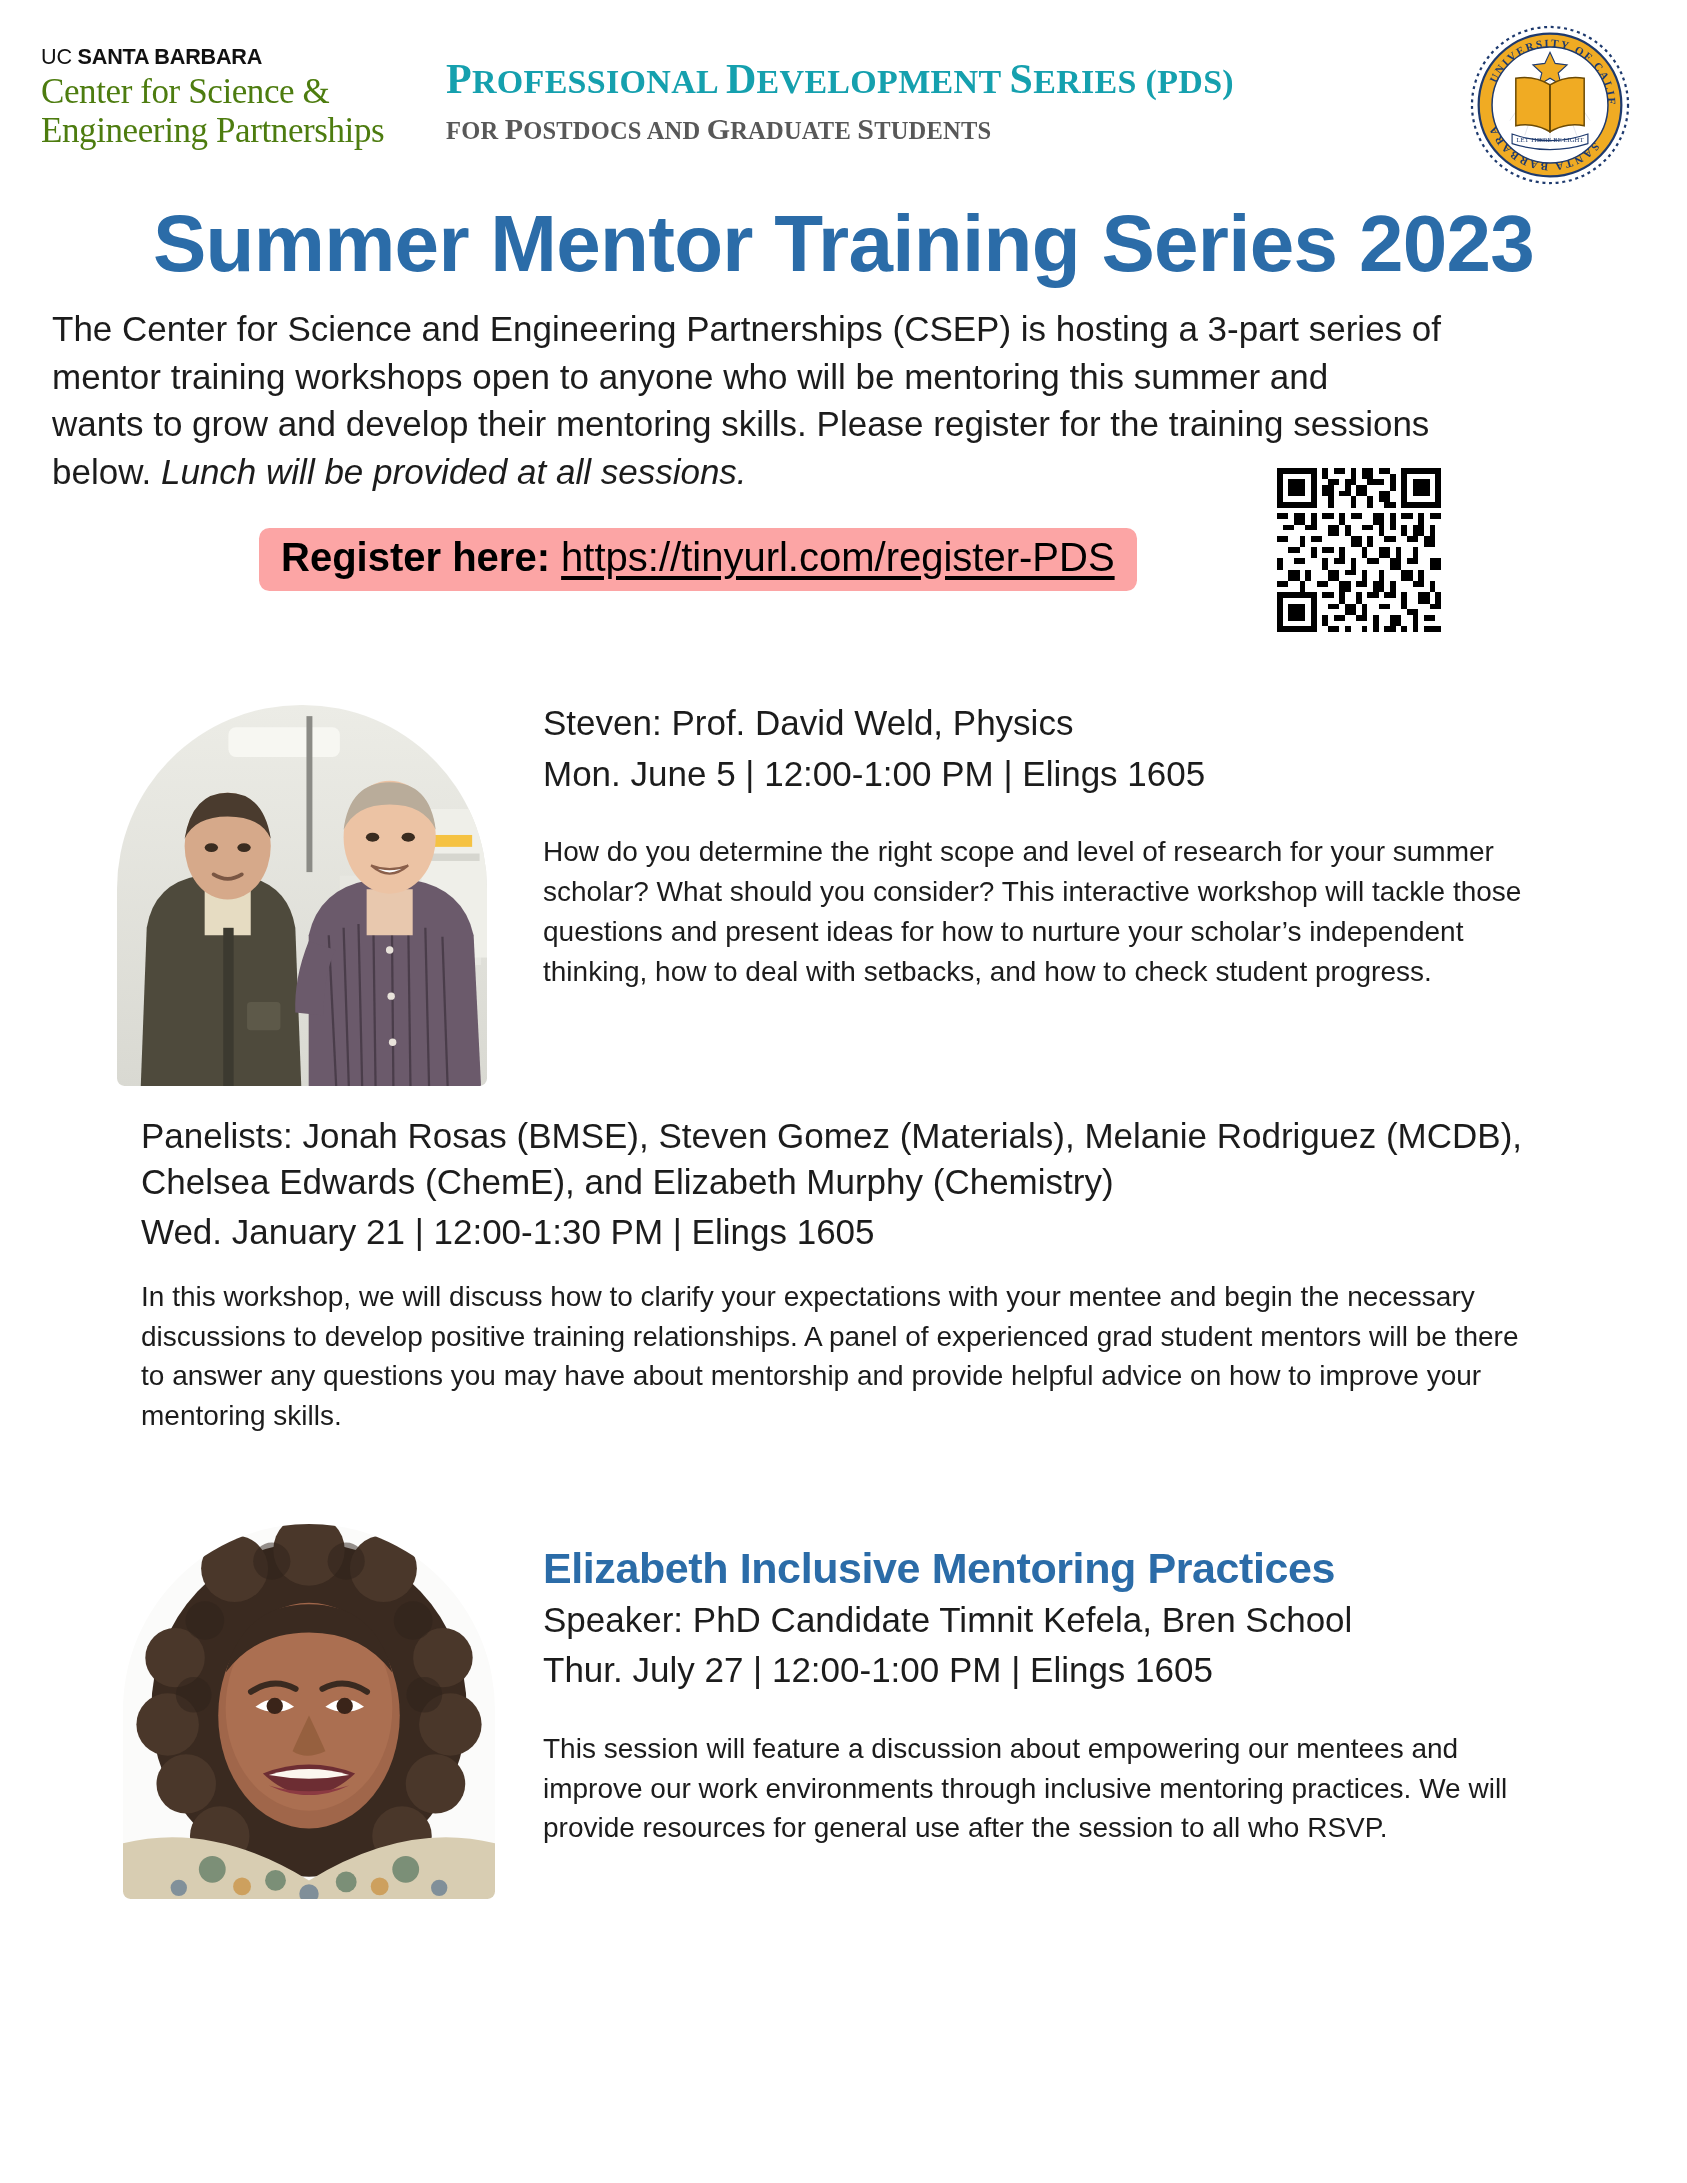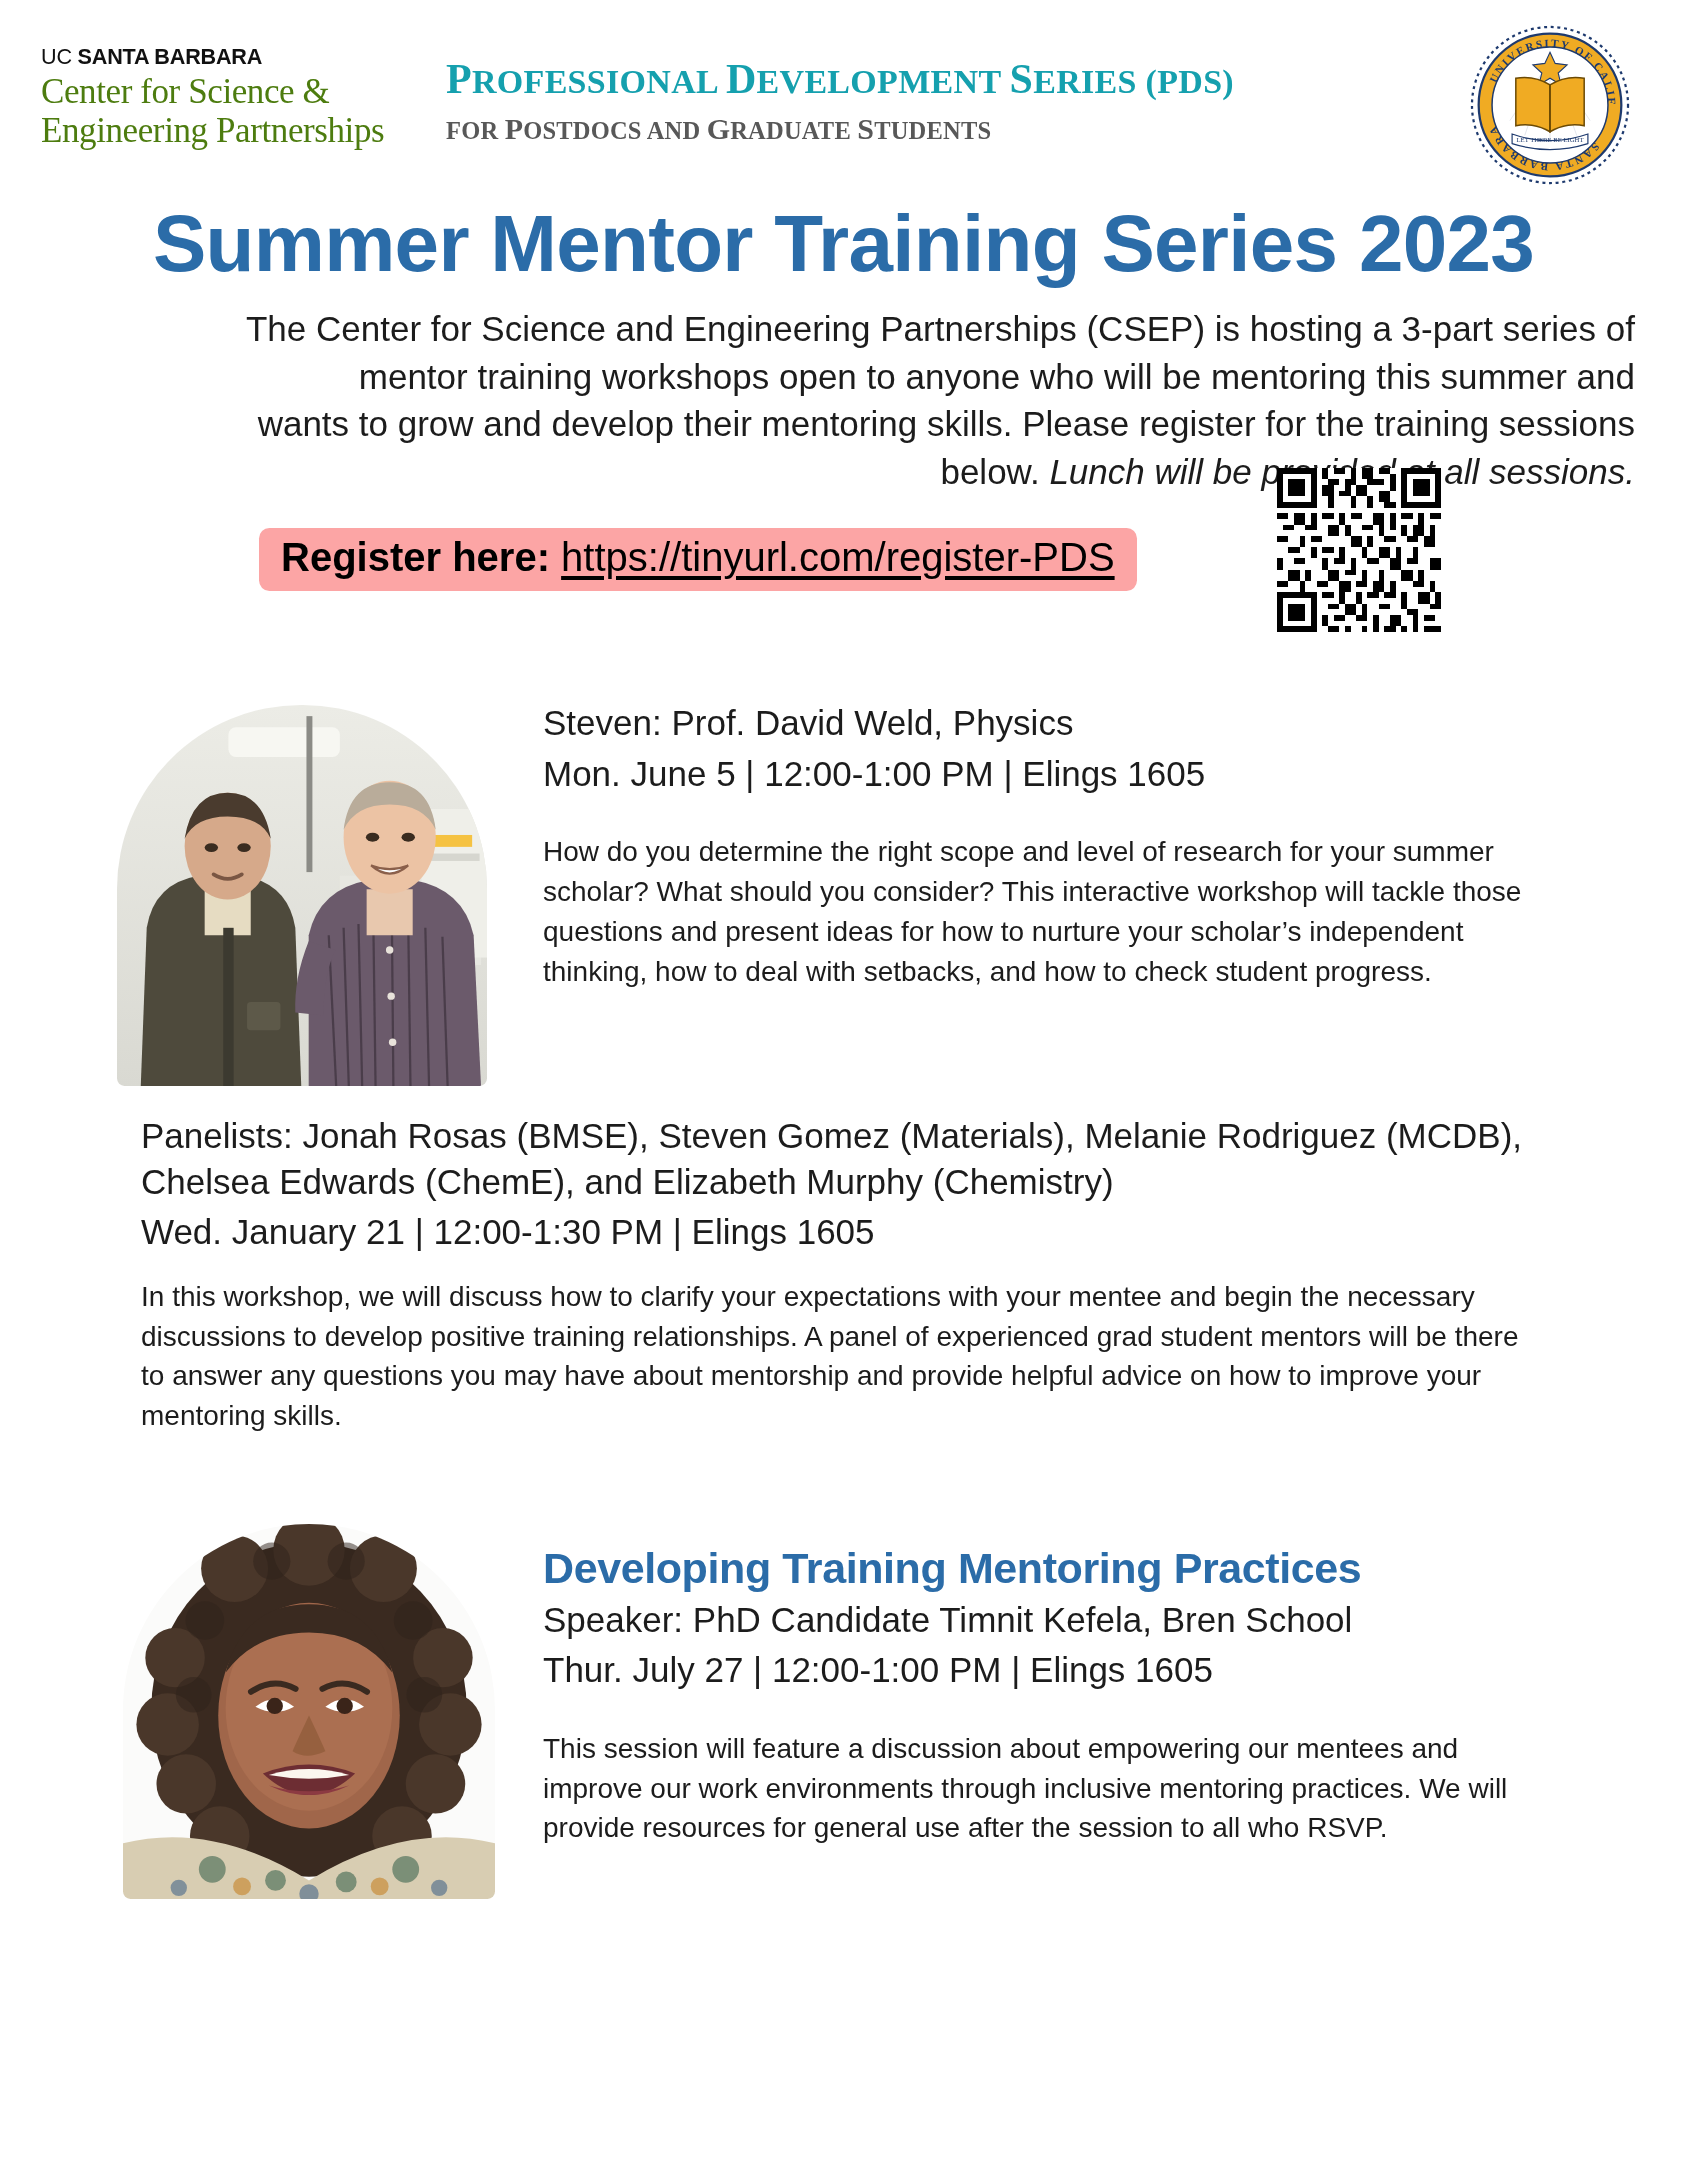--- a/index.html
+++ b/index.html
@@ -95,21 +95,21 @@
     font-size: 80px;
     color: #2b6ca8;
     letter-spacing: -0.7px;
     line-height: 1;
   }
   #intro {
     position: absolute;
     top: 305px;
     left: 52px;
     width: 1583px;
-    text-align: right;
+    text-align: left;
     font-size: 35px;
     line-height: 1.36;
     color: #1c1c1c;
   }
   #intro .it { font-style: italic; }
 
   
   #register-bar {
     position: absolute;
     top: 528px;
@@ -533,21 +533,21 @@
         <circle cx="250" cy="498" r="13"></circle>
           <circle cx="75" cy="490" r="11"></circle>
           <circle cx="425" cy="490" r="11"></circle>
       </g>
     </g>
   </svg>
 </div>
 
 <div class="session" id="session-3">
   <div class="text">
-    <div class="sess-title">Developing Training Mentoring Practices</div>
+    <div class="sess-title">Elizabeth Inclusive Mentoring Practices</div>
     <div class="sess-line">Speaker: PhD Candidate Timnit Kefela, Bren School</div>
     <div class="sess-line">Thur. July 27 | 12:00-1:00 PM | Elings 1605</div>
     <div class="sess-desc">This session will feature a discussion about empowering our mentees and improve our work environments through inclusive mentoring practices. We will provide resources for general use after the session to all who RSVP.</div>
   </div>
 </div>
 
 <div id="footer">
 
   
   

